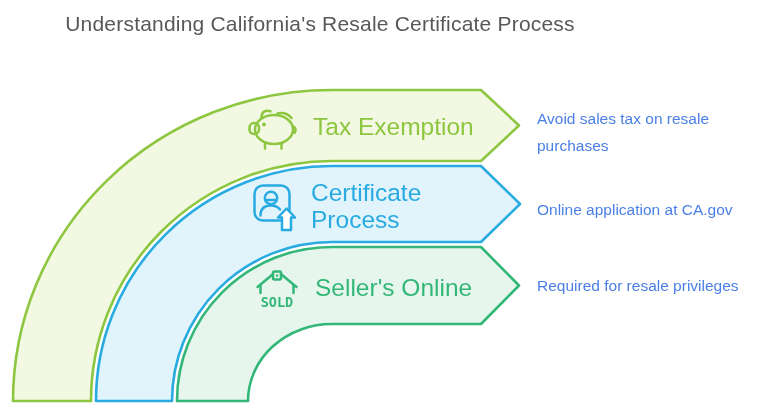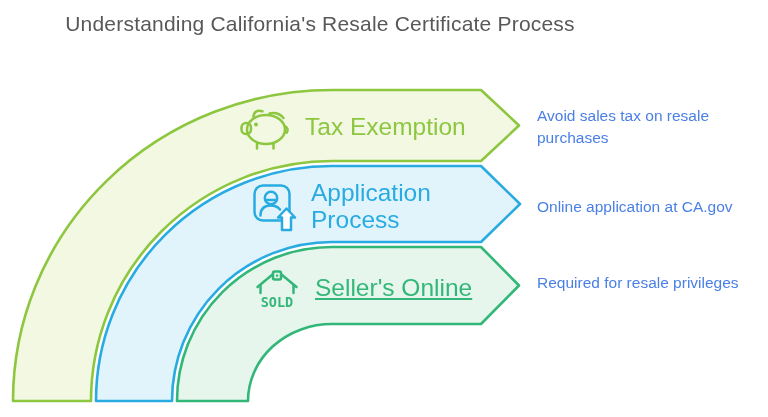--- a/index.html
+++ b/index.html
@@ -11,30 +11,30 @@
     position:absolute;top:12px;left:0;width:640px;text-align:center;
     font-size:21px;color:#57585a;letter-spacing:.2px;
   }
   svg.bands{position:absolute;left:0;top:0;}
   .band{stroke-width:2.6;stroke-linejoin:round;}
   .b1{fill:#f2f8e2;stroke:#8dc63f;}
   .b2{fill:#e1f4fb;stroke:#29abe2;}
   .b3{fill:#e7f6ed;stroke:#33b778;}
   .step{position:absolute;display:flex;align-items:center;gap:13px;}
   .step .label{font-size:24.5px;line-height:1.1;}
-  .s1{left:240px;top:99px;height:56px;color:#8dc63f;}
+  .s1{left:248px;top:99px;height:56px;color:#8dc63f;}
   .s2{left:252px;top:176px;height:62px;color:#29abe2;}
-  .s3{left:252px;top:258px;height:60px;color:#33b778;text-decoration:underline;}
+  .s3{left:252px;top:258px;height:60px;color:#33b778;}
   .s2 .label{width:145px;}
   .icon svg{display:block;}
   .istroke{fill:none;stroke:currentColor;stroke-width:2.5;stroke-linecap:round;stroke-linejoin:round;}
   .ifill{fill:currentColor;stroke:none;}
   .iwhite{fill:#ffffff;stroke:currentColor;stroke-width:2.5;stroke-linejoin:round;}
   .sold-text{font-family:"DejaVu Sans Mono", monospace;font-weight:bold;font-size:13.5px;fill:currentColor;}
-  .desc{position:absolute;left:537px;font-size:15.5px;line-height:22px;color:#4a7fe6;}
+  .desc{position:absolute;left:537px;font-size:15.5px;line-height:27px;color:#4a7fe6;}
   .d1{top:105px;width:200px;}
   .d2{top:196px;width:235px;}
   .d3{top:272px;width:235px;}
 </style>
 </head>
 <body>
 
 <div class="title">Understanding California's Resale Certificate Process</div>
 
 <svg class="bands" width="768" height="417" viewBox="0 0 768 417">
@@ -62,21 +62,21 @@
 <div class="step s2">
   <span class="icon">
     <svg width="46" height="52" viewBox="0 0 46 52">
       <rect class="istroke" x="2.5" y="4.5" width="35" height="35" rx="8.5"></rect>
       <circle class="istroke" cx="19" cy="17" r="6.2"></circle>
       <path class="istroke" d="M 14 19 H 24"></path>
       <path class="istroke" d="M 8.5 34.5 C 8.5 27 13.5 24.5 19 24.5 C 23 24.5 26 26 28 28.5"></path>
       <polygon class="iwhite" points="34.5,27.5 43,36.5 39,36.5 39,49 30,49 30,36.5 26,36.5"></polygon>
     </svg>
   </span>
-  <span class="label">Application Process</span>
+  <span class="label">Certificate Process</span>
 </div>
 
 <div class="step s3">
   <span class="icon">
     <svg width="50" height="48" viewBox="0 0 50 48">
       <path class="istroke" d="M 5.5 23 L 20.5 10.5"></path>
       <path class="istroke" d="M 29.5 10.5 L 44.5 23"></path>
       <rect class="istroke" x="21" y="7.5" width="8" height="8" rx="1.5"></rect>
       <rect class="ifill" x="24" y="10.5" width="2.2" height="2.2"></rect>
       <path class="istroke" d="M 8.5 21.5 V 29"></path>

